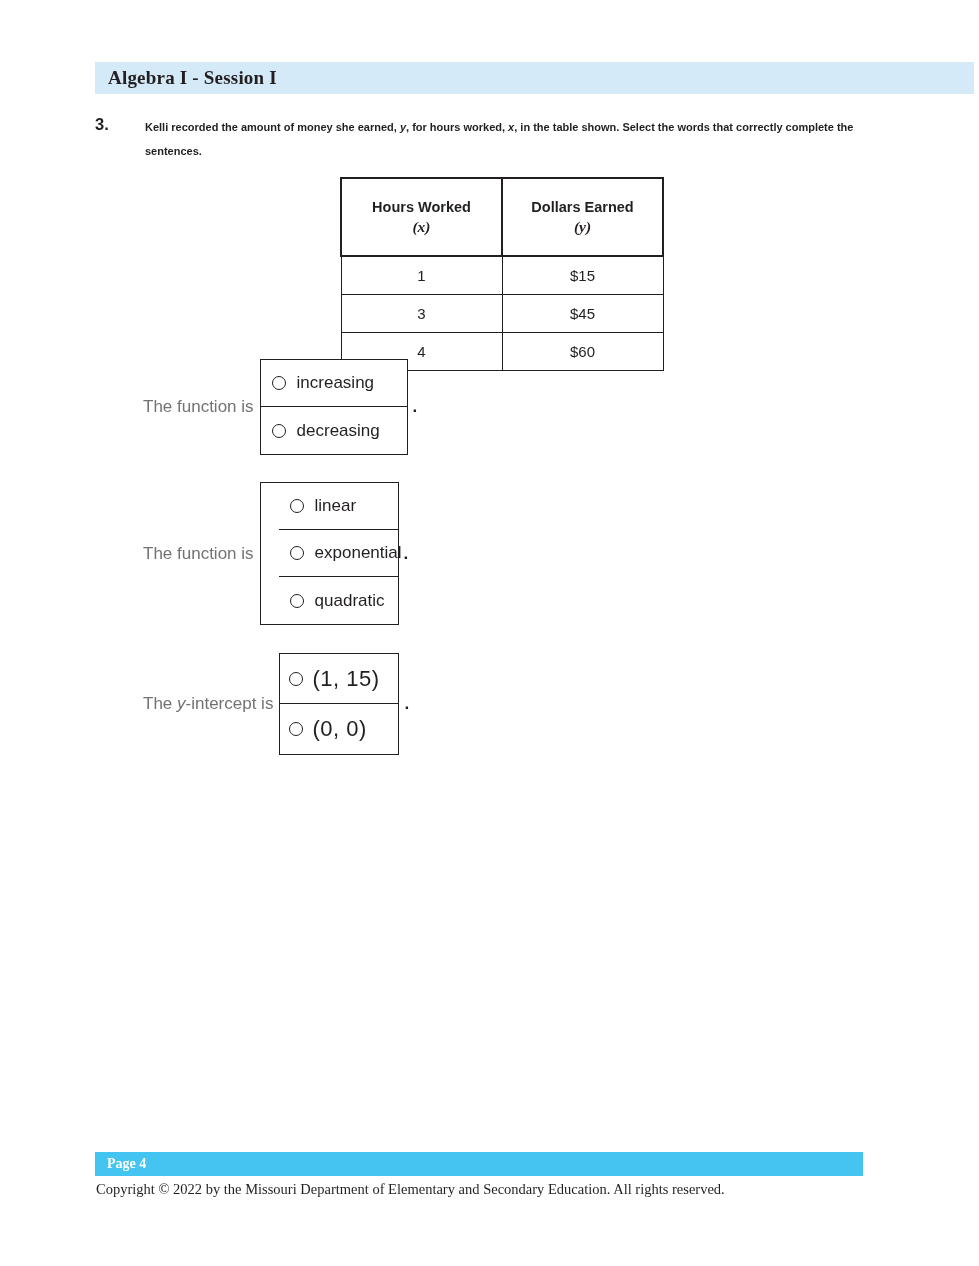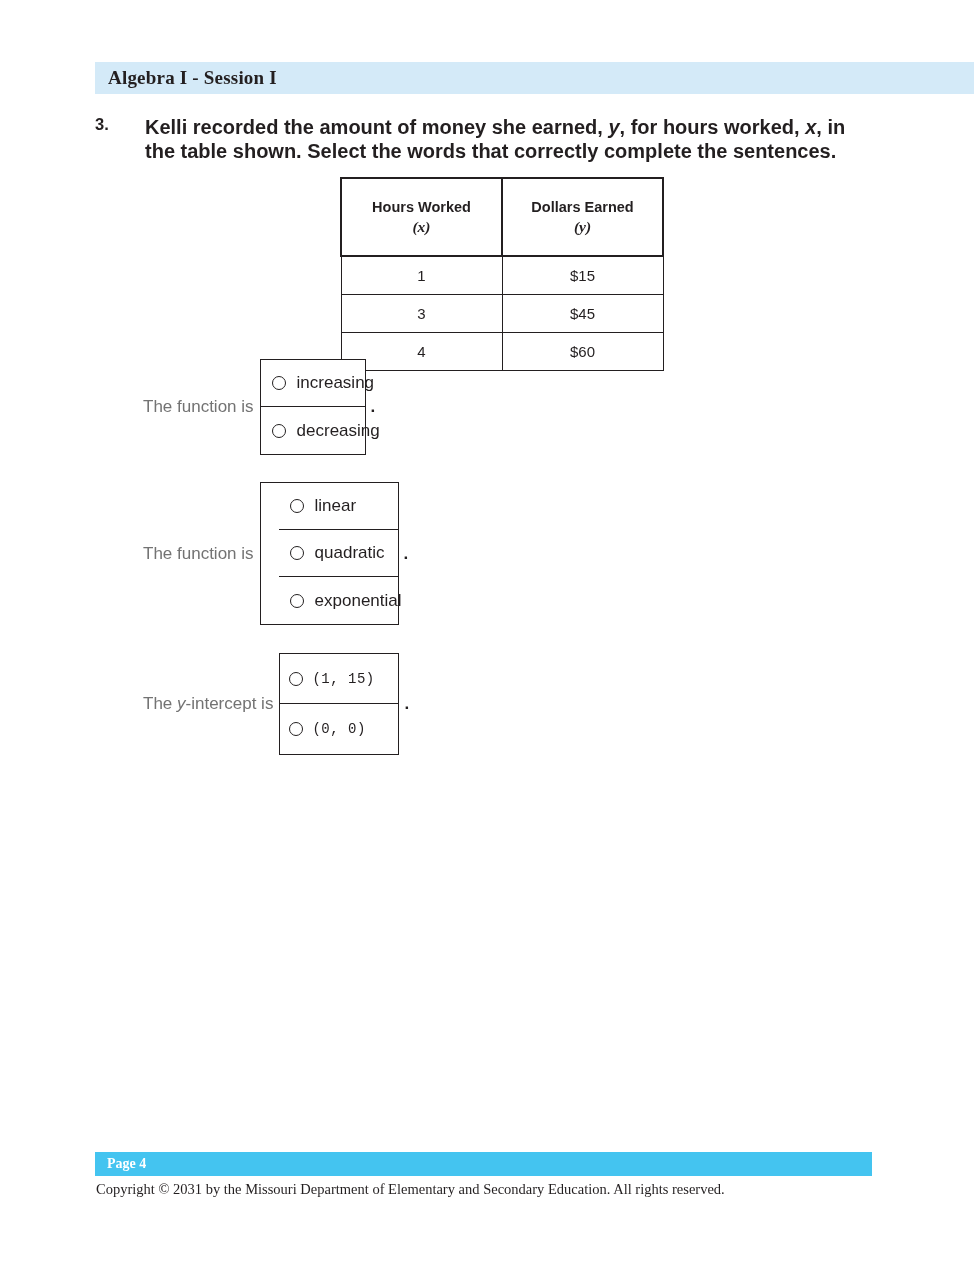--- a/index.html
+++ b/index.html
@@ -53,21 +53,21 @@
     top: 115px;
     font-size: 16.5px;
     font-weight: bold;
     color: #231f20;
   }
   .q-text {
     position: absolute;
     left: 145px;
     top: 115px;
     width: 715px;
-    font-size: 20px;
+    font-size: 11px;
     font-weight: bold;
     line-height: 24px;
     color: #231f20;
   }
   .q-text i {
     font-family: "Liberation Sans", sans-serif;
     font-style: italic;
   }
 
   
@@ -154,48 +154,47 @@
     margin-right: 11px;
   }
   .choice-label {
     font-size: 17px;
     color: #231f20;
     white-space: nowrap;
   }
 
   
   #group1 { left: 143px; top: 359px; }
-  #group1 .choice-box { width: 106px; }
+  #group1 .choice-box { width: 148px; }
   #group1 .choice-row { height: 47px; }
 
   
   #group2 { left: 143px; top: 482px; }
   #group2 .choice-box { width: 139px; padding-left: 18px; }
   #group2 .choice-row { height: 47px; }
 
   
   #group3 { left: 143px; top: 653px; }
   #group3 .choice-box { width: 120px; }
   #group3 .choice-row { height: 50px; padding: 0 8px 0 9px; }
   #group3 .choice-label {
-    font-family: Liberation Mono, monospace;
-    font-size: 14px;
+    font-family: Liberation Sans, sans-serif;
+    font-size: 22px;
     letter-spacing: 0.5px;
   }
   #group3 .radio { margin-right: 9px; }
 
   
   .footer-band {
     position: absolute;
     left: 95px;
     top: 1152px;
     width: 768px;
     height: 24px;
     background: #44c4f0;
-    padding-left: 9px;
   }
   .footer-page {
     position: absolute;
     left: 12px;
     top: 50%;
     transform: translateY(-50%);
     font-family: "Liberation Serif", serif;
     font-weight: bold;
     font-size: 14px;
     color: #ffffff;
@@ -271,25 +270,25 @@
 
   <div class="sentence-group" id="group2">
     <span class="sentence-label">The function is</span>
     <div class="choice-box">
       <div class="choice-row">
         <span class="radio"></span>
         <span class="choice-label">linear</span>
       </div>
       <div class="choice-row">
         <span class="radio"></span>
+        <span class="choice-label">exponential</span>
+      </div>
+      <div class="choice-row">
+        <span class="radio"></span>
         <span class="choice-label">quadratic</span>
-      </div>
-      <div class="choice-row">
-        <span class="radio"></span>
-        <span class="choice-label">exponential</span>
       </div>
     </div>
     <span class="sentence-period">.</span>
   </div>
 
   <div class="sentence-group" id="group3">
     <span class="sentence-label"><span>The </span><i>y</i><span>-intercept is</span></span>
     <div class="choice-box">
       <div class="choice-row">
         <span class="radio"></span>
@@ -299,15 +298,15 @@
         <span class="radio"></span>
         <span class="choice-label">(0, 0)</span>
       </div>
     </div>
     <span class="sentence-period">.</span>
   </div>
 
   <div class="footer-band">
     <div class="footer-page">Page 4</div>
   </div>
-  <div class="footer-copyright">Copyright © 2031 by the Missouri Department of Elementary and Secondary Education. All rights reserved.</div>
+  <div class="footer-copyright">Copyright © 2022 by the Missouri Department of Elementary and Secondary Education. All rights reserved.</div>
 
 </div>
 
 </body></html>

